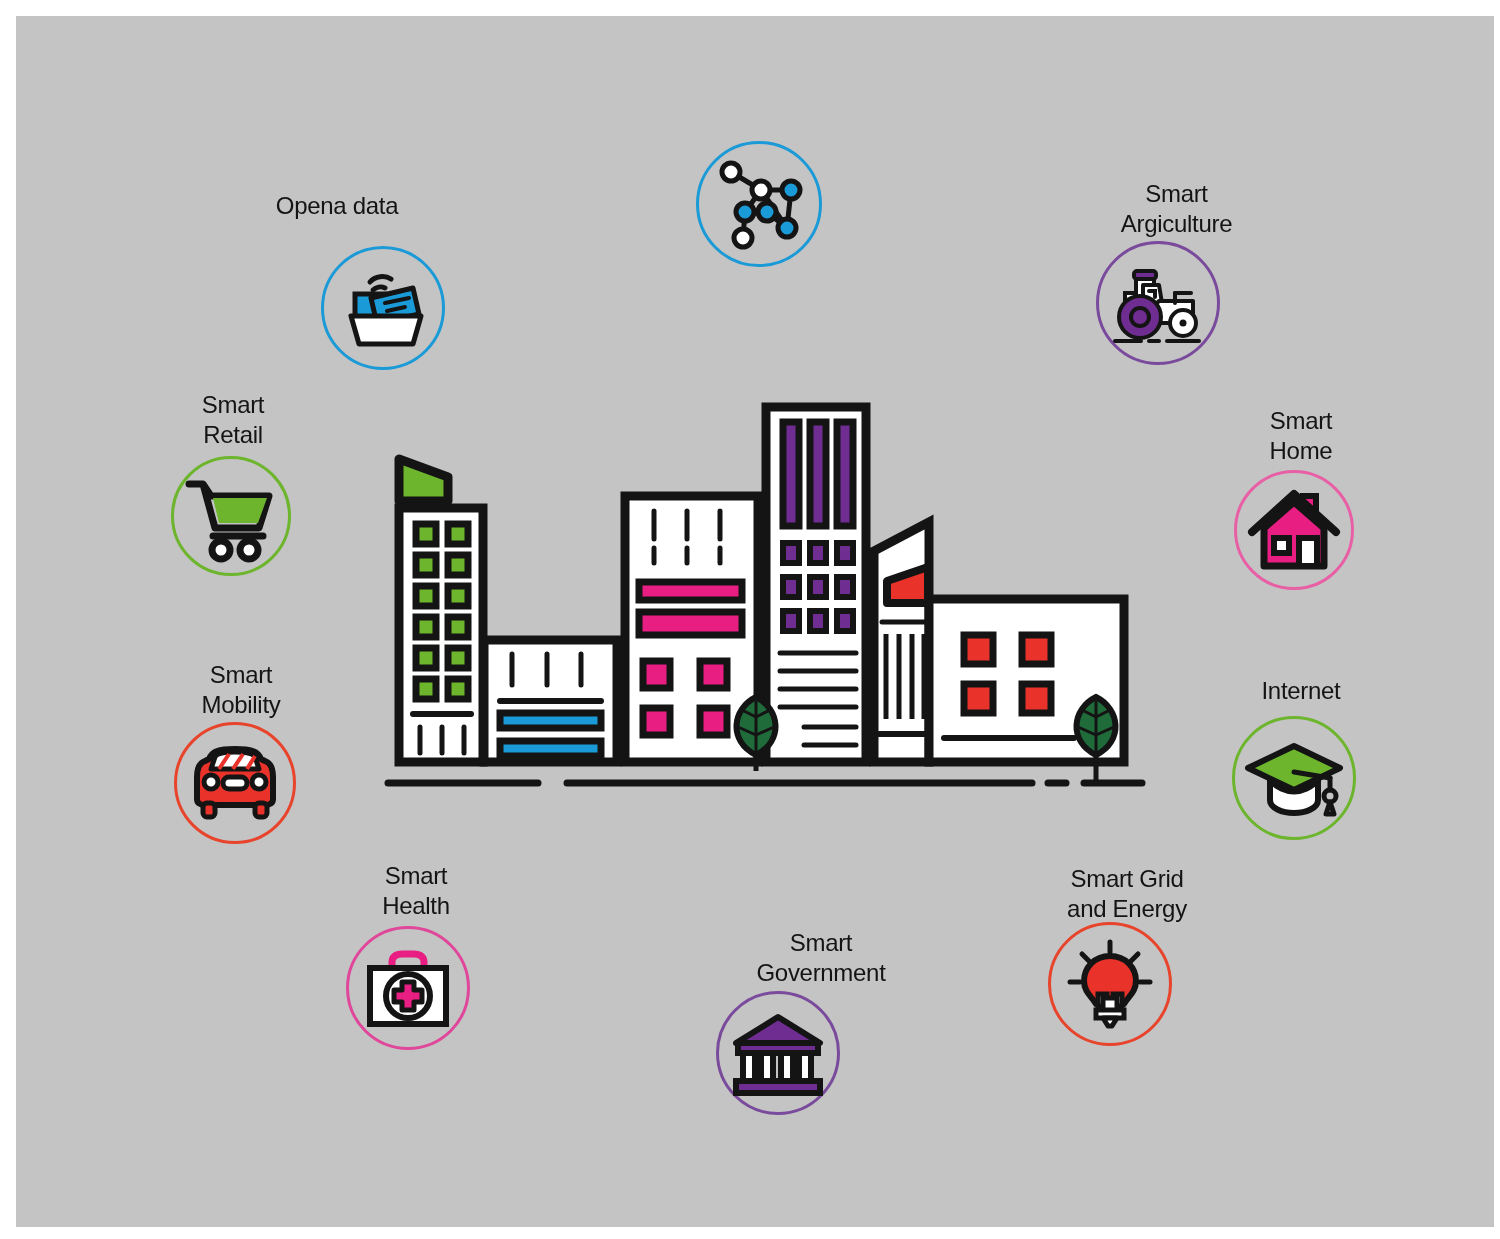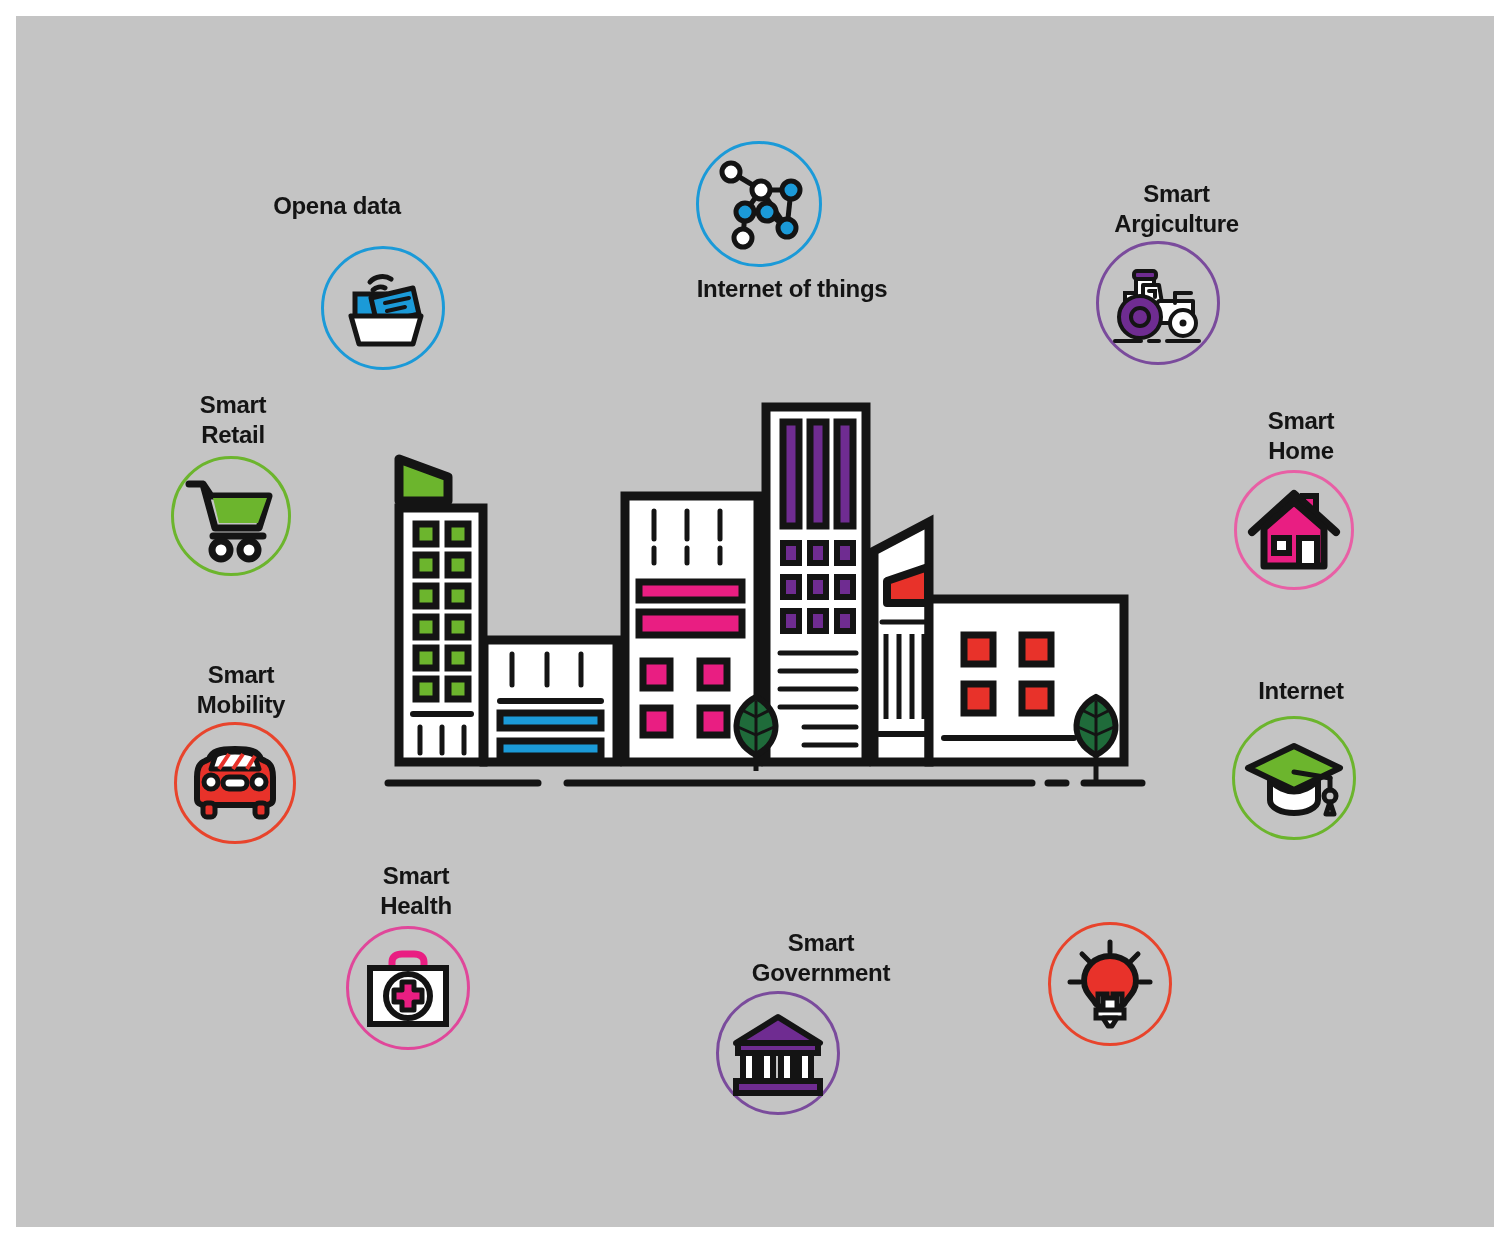--- a/index.html
+++ b/index.html
@@ -21,21 +21,21 @@
     height: 1211px;
     background: #c4c4c4;
   }
   .node {
     position: absolute;
   }
   .label {
     position: absolute;
     text-align: center;
     font-family: "Liberation Sans", sans-serif;
-    font-weight: bold;
+    font-weight: normal;
     font-size: 24px;
     line-height: 30px;
     color: #141414;
     letter-spacing: -0.3px;
     white-space: pre-line;
   }
   .ring {
     position: absolute;
     border-radius: 50%;
     box-sizing: border-box;
@@ -208,21 +208,20 @@
       </g>
       <circle cx="26" cy="22" r="9" fill="#ffffff" stroke="#141414" stroke-width="5"></circle>
       <circle cx="56" cy="40" r="9" fill="#ffffff" stroke="#141414" stroke-width="5"></circle>
       <circle cx="86" cy="40" r="9" fill="#1b9ad8" stroke="#141414" stroke-width="5"></circle>
       <circle cx="40" cy="62" r="9" fill="#1b9ad8" stroke="#141414" stroke-width="5"></circle>
       <circle cx="62" cy="62" r="9" fill="#1b9ad8" stroke="#141414" stroke-width="5"></circle>
       <circle cx="82" cy="78" r="9" fill="#1b9ad8" stroke="#141414" stroke-width="5"></circle>
       <circle cx="38" cy="88" r="9" fill="#ffffff" stroke="#141414" stroke-width="5"></circle>
     </svg>
   </div>
-  <div class="label" style="left:628px; top:258px; width:296px;">Internet of things</div>
 
   <div class="label" style="left:1007px; top:163px; width:307px;">Smart
 Argiculture</div>
   <div class="ring" style="left:1080px; top:225px; width:124px; height:124px; border:3px solid #7a4b9c;"></div>
   <div class="iconwrap" style="left:1080px; top:225px; width:124px; height:124px;">
     <svg width="102" height="100" viewBox="0 0 102 100">
       <rect x="27" y="18" width="22" height="8" rx="3" fill="#6f2c91" stroke="#141414" stroke-width="4"></rect>
       <rect x="29" y="26" width="18" height="24" fill="#ffffff" stroke="#141414" stroke-width="4"></rect>
       <path d="M18 40 L29 40 L29 62 L18 62 Z" fill="#ffffff" stroke="#141414" stroke-width="4"></path>
       <path d="M36 32 L52 32 L56 56 L36 56 Z" fill="#ffffff" stroke="#141414" stroke-width="4" stroke-linejoin="round"></path>
@@ -324,20 +323,22 @@
       <path d="M8 38 L50 12 L92 38 Z" fill="#6f2c91" stroke="#141414" stroke-width="6" stroke-linejoin="round"></path>
       <rect x="10" y="38" width="80" height="10" fill="#6f2c91" stroke="#141414" stroke-width="6"></rect>
       <rect x="15" y="48" width="12" height="28" fill="#ffffff" stroke="#141414" stroke-width="6"></rect>
       <rect x="33" y="48" width="12" height="28" fill="#ffffff" stroke="#141414" stroke-width="6"></rect>
       <rect x="53" y="48" width="12" height="28" fill="#ffffff" stroke="#141414" stroke-width="6"></rect>
       <rect x="71" y="48" width="12" height="28" fill="#ffffff" stroke="#141414" stroke-width="6"></rect>
       <rect x="8" y="76" width="84" height="12" fill="#6f2c91" stroke="#141414" stroke-width="6"></rect>
     </svg>
   </div>
 
+  <div class="label" style="left:985px; top:848px; width:252px;">Smart Grid
+and Energy</div>
   <div class="ring" style="left:1032px; top:906px; width:124px; height:124px; border:3px solid #e8442c;"></div>
   <div class="iconwrap" style="left:1032px; top:906px; width:124px; height:124px;">
     <svg width="100" height="100" viewBox="0 0 100 100">
       <g stroke="#141414" stroke-width="5" stroke-linecap="round">
         <line x1="50" y1="8" x2="50" y2="18"></line>
         <line x1="22" y1="20" x2="29" y2="27"></line>
         <line x1="78" y1="20" x2="71" y2="27"></line>
         <line x1="10" y1="48" x2="20" y2="48"></line>
         <line x1="90" y1="48" x2="80" y2="48"></line>
       </g>

